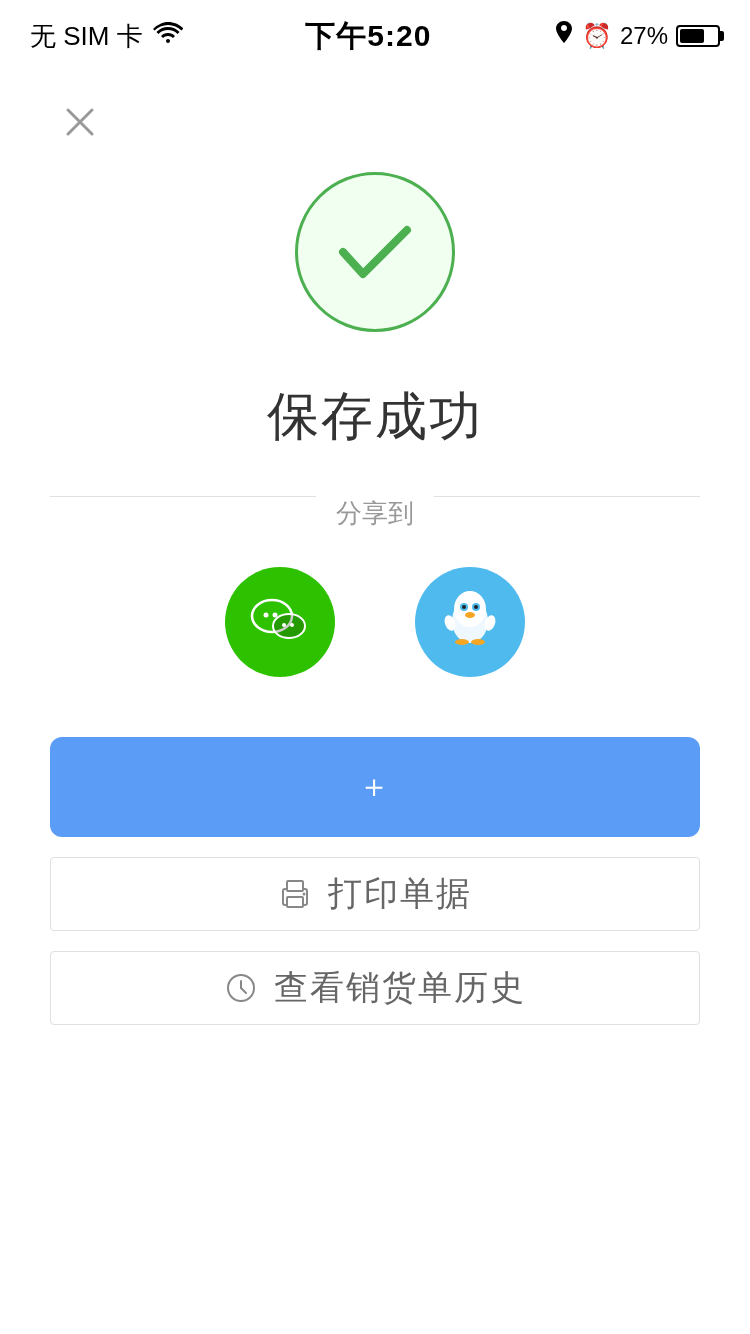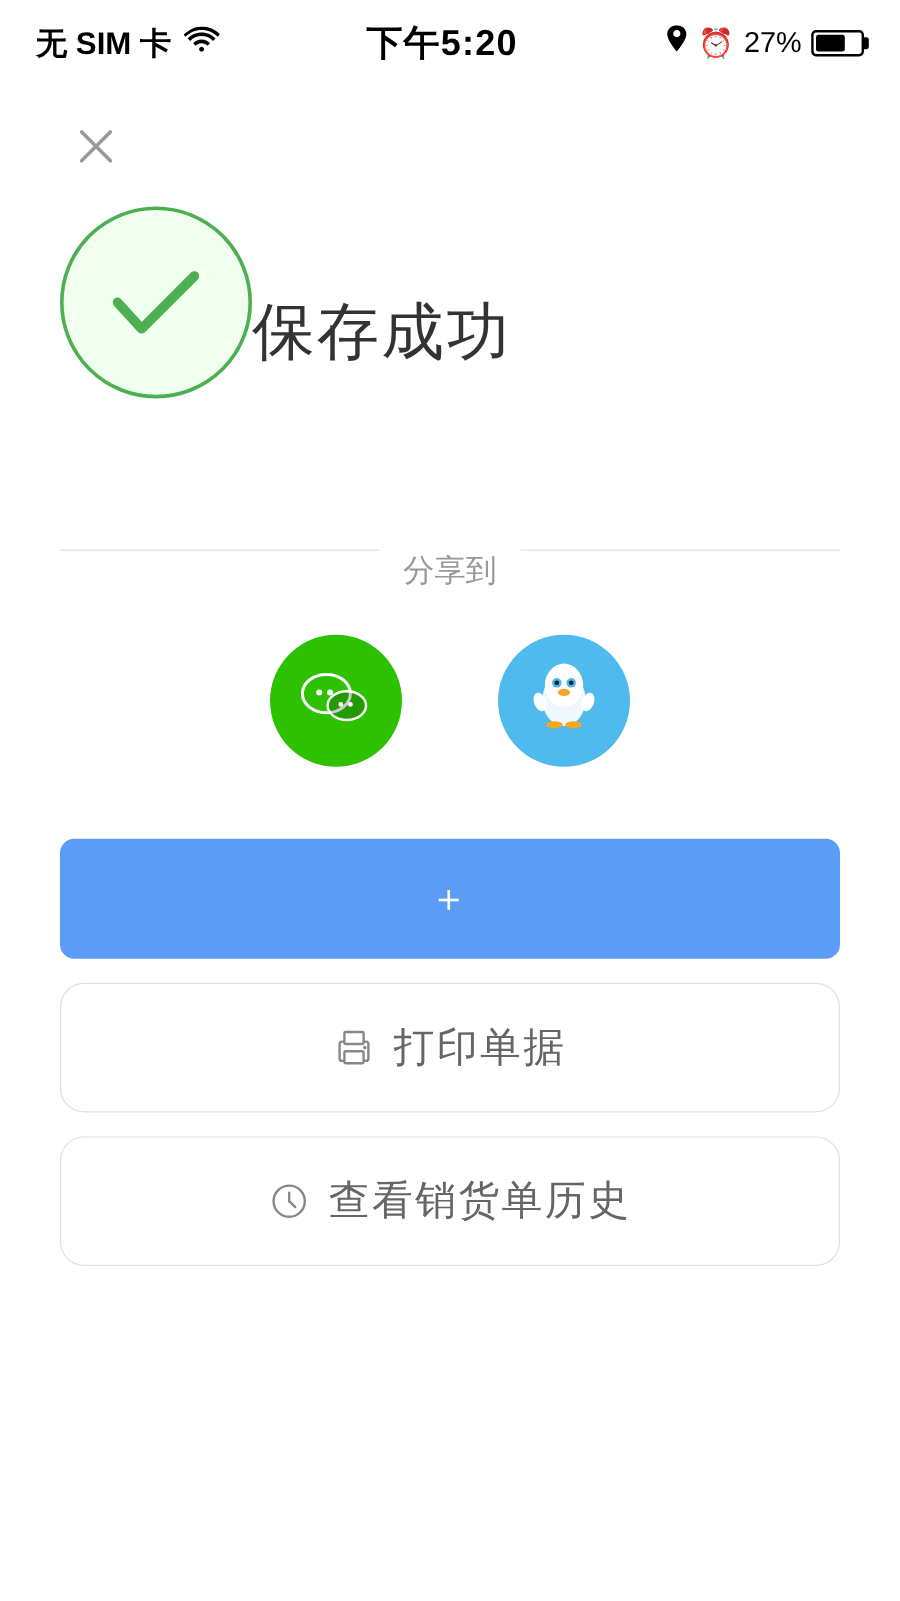--- a/index.html
+++ b/index.html
@@ -23,21 +23,21 @@
       padding: 0 30px;
       background: #fff;
     }
 
     .status-left {
       display: flex;
       align-items: center;
       gap: 10px;
       font-size: 26px;
       color: #000;
-      font-weight: 700;
+      font-weight: 400;
     }
 
     .wifi-icon {
       font-size: 24px;
     }
 
     .status-center {
       font-size: 30px;
       font-weight: 600;
       color: #000;
@@ -106,22 +106,23 @@
     }
 
     .close-icon-svg {
       width: 36px;
       height: 36px;
     }
 
     
     .success-area {
       display: flex;
-      align-items: center;
-      margin-bottom: 76px;
+      flex-direction: column;
+      align-items: center;
+      margin-bottom: 44px;
     }
 
     .success-circle {
       width: 160px;
       height: 160px;
       border-radius: 50%;
       border: 3px solid #4CAF50;
       background: #f0fff0;
       display: flex;
       align-items: center;
@@ -207,24 +208,24 @@
       justify-content: center;
       gap: 16px;
       cursor: pointer;
       color: white;
       font-size: 34px;
       letter-spacing: 2px;
     }
 
     .btn-secondary {
       width: 100%;
-      height: 108px;
+      height: 74px;
       background: #fff;
       border: 1px solid #e0e0e0;
-      border-radius: 20px;
+      border-radius: 4px;
       display: flex;
       align-items: center;
       justify-content: center;
       gap: 16px;
       cursor: pointer;
       color: #666;
       font-size: 34px;
       letter-spacing: 2px;
     }
 

